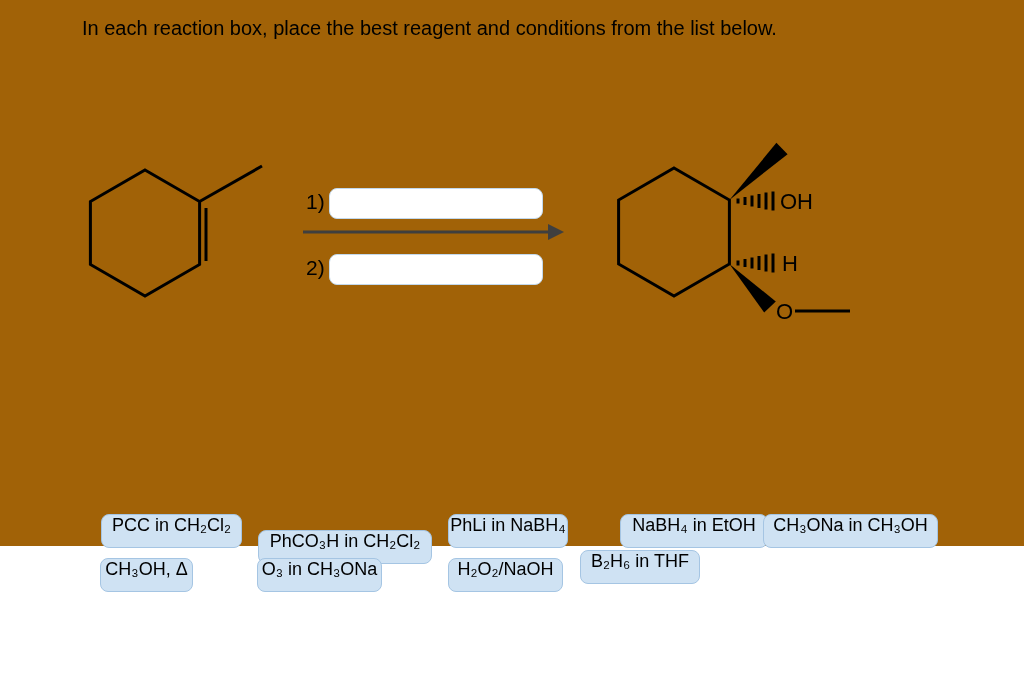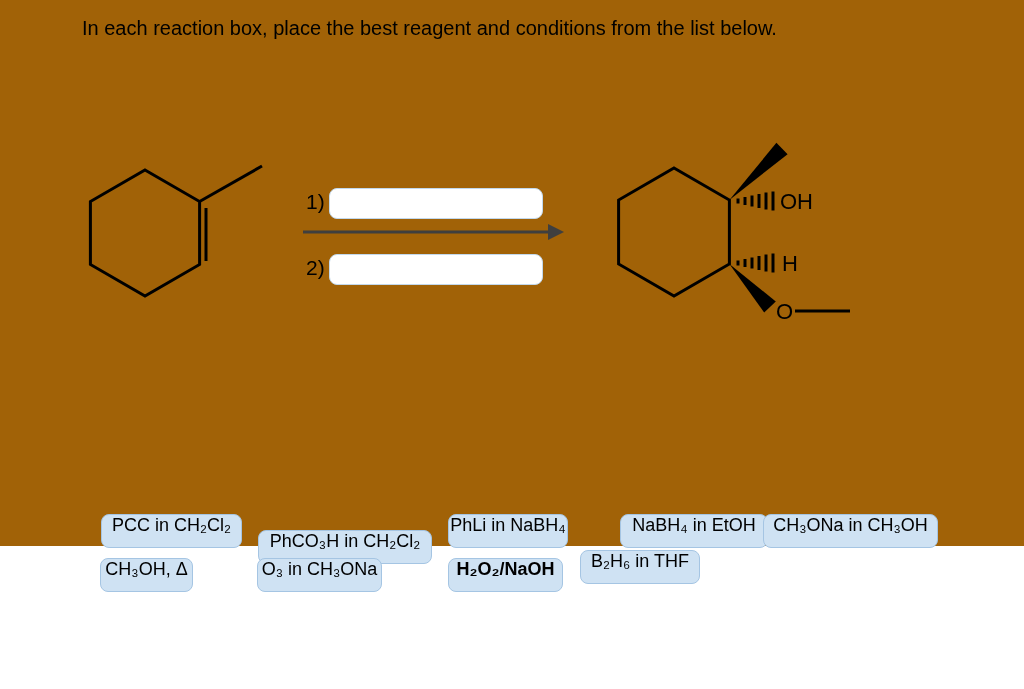--- a/index.html
+++ b/index.html
@@ -66,21 +66,21 @@
   }
   
   .c-r1-1 { left: 101px; top: 514px; width: 141px; }
   .c-r1-2 { left: 258px; top: 514px; width: 174px; margin-top: 16px; }
   .c-r1-3 { left: 448px; top: 514px; width: 120px; }
   .c-r1-4 { left: 592px; top: 514px; width: 148px; margin-left: 28px; }
   .c-r1-5 { left: 743px; top: 514px; width: 175px; margin-left: 20px; }
   
   .c-r2-1 { left: 100px; top: 558px; width: 93px;  }
   .c-r2-2 { left: 257px; top: 558px; width: 125px; }
-  .c-r2-3 { left: 448px; top: 558px; width: 115px; font-weight: bold; }
+  .c-r2-3 { left: 448px; top: 558px; width: 115px; }
   .c-r2-4 { left: 580px; top: 550px; width: 120px; }
 
   svg { display: block; }
   .bond {
     stroke: #000000;
     stroke-width: 3;
     fill: none;
   }
   .wedge { fill: #000000; stroke: none; }
   .hash  { stroke: #000000; stroke-width: 3; }

